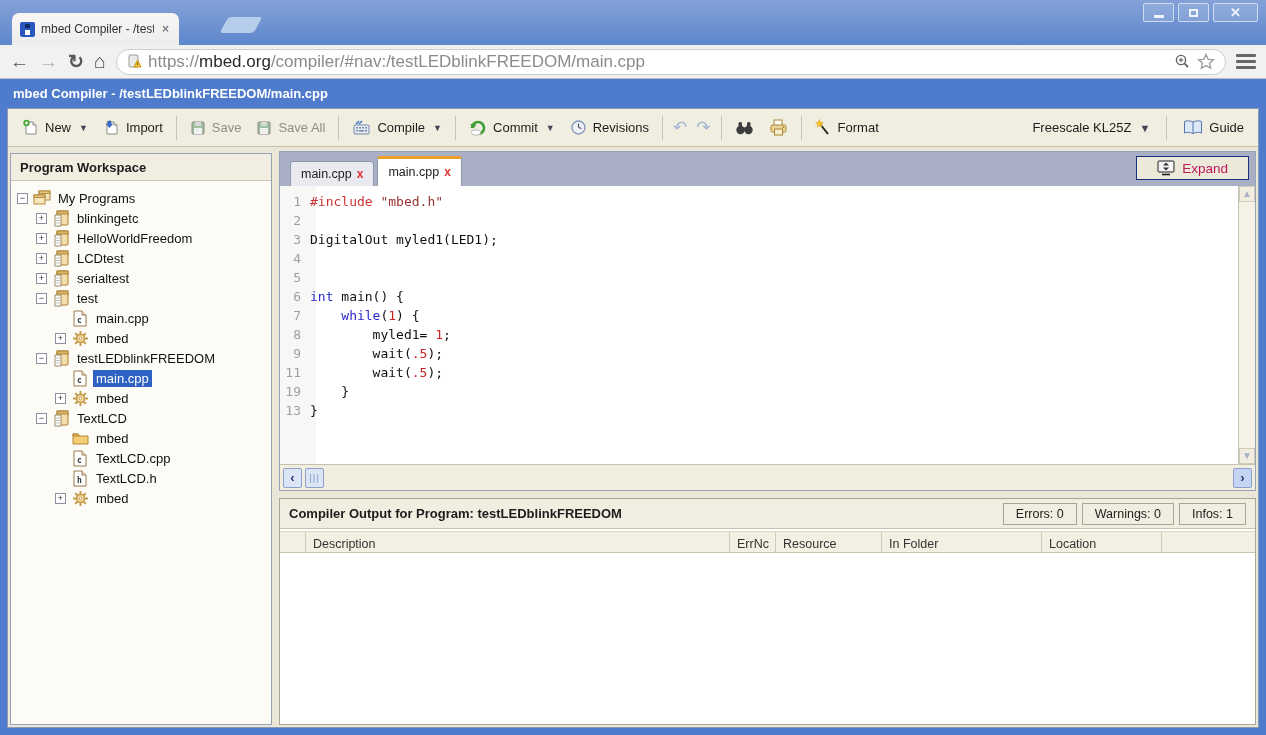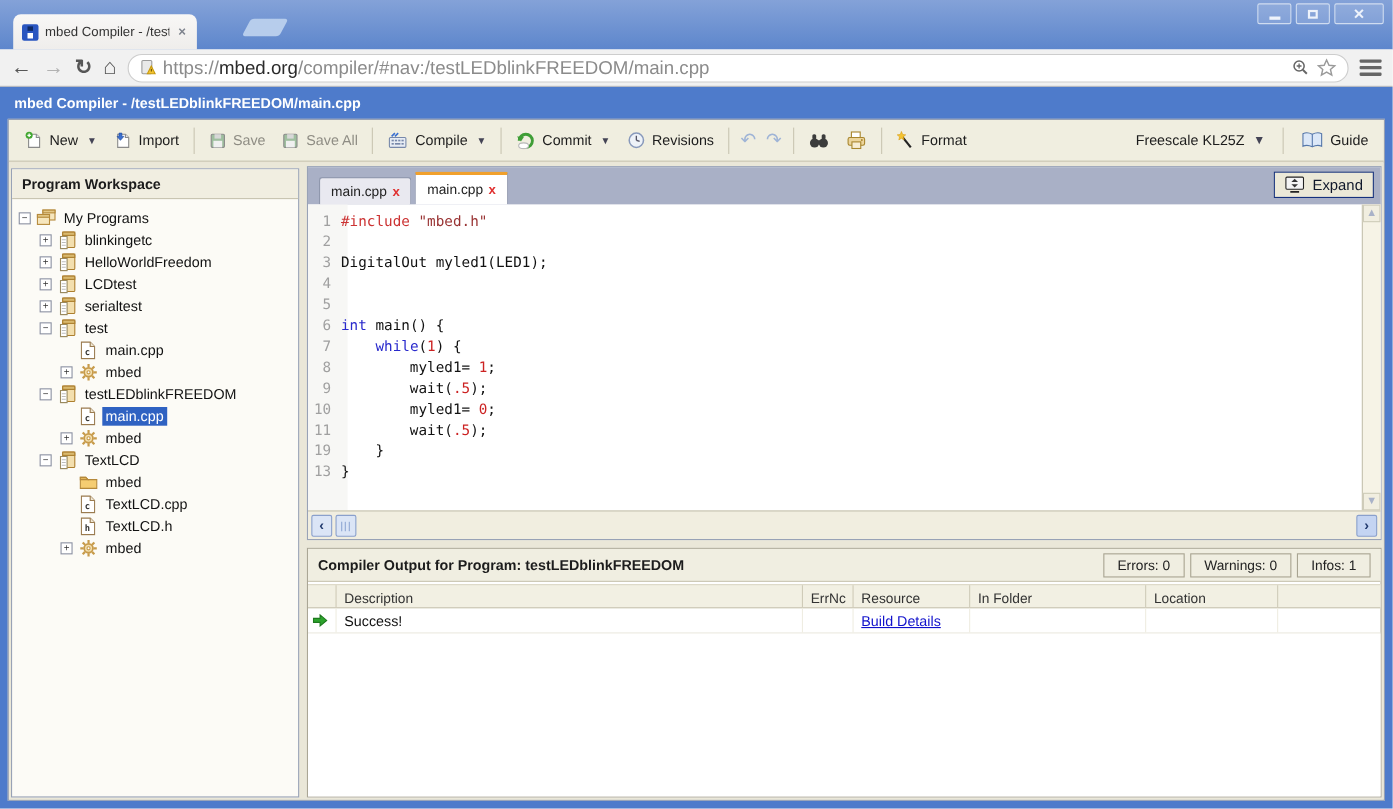--- a/index.html
+++ b/index.html
@@ -79,21 +79,21 @@
   .editor { position:absolute; left:271px; top:3px; right:2px; height:340px;
     border:1px solid #98a2b6; background:#fff; }
   .etabs { height:34px; background:#a9b0c6; position:relative;
     display:flex; align-items:flex-end; padding-left:10px; }
   .etab { display:flex; align-items:center; gap:5px; padding:4px 10px; font-size:12.5px;
     background:#e9e9f0; border:1px solid #8f97ad; border-bottom:none;
     border-radius:3px 3px 0 0; margin-right:3px; height:25px; color:#222; }
   .etab.active { background:#fff; height:30px; border-top:3px solid #f0a02c; padding-top:3px; }
   .etab-close { color:#e03030; font-weight:bold; font-size:12px; }
   .expand-btn { position:absolute; right:6px; top:4px; display:flex; align-items:center; gap:7px;
-    background:#ece9d8; border:1px solid #16317d; padding:3px 9px; font-size:13.5px; color:#0f172a; }
+    background:#ece9d8; border:1px solid #16317d; padding:3px 20px; font-size:13.5px; color:#be185d; }
   .ecode { position:absolute; top:34px; bottom:26px; left:0; right:0; background:#fff; display:flex; }
   .gutter-bg { position:absolute; left:0; top:0; bottom:0; width:36px; background:#f7f7f5; }
   .codewrap { position:relative; width:100%; padding-top:6px;
     font-family:"DejaVu Sans Mono", monospace; font-size:13px; line-height:19px; }
   .cl { display:flex; white-space:pre; }
   .ln { width:30px; text-align:right; padding-right:9px; color:#a0a0a0; flex:none; }
   .ct { color:#111; }
   .tk-pre { color:#cc3333; }
   .tk-str { color:#993333; }
   .tk-kw  { color:#2929cc; }
@@ -569,21 +569,20 @@
           <div class="codewrap" id="codewrap">
               <div class="cl"><span class="ln">1</span><span class="ct"><span class="tk-pre">#include</span><span class="tk-pl"> </span><span class="tk-str">"mbed.h"</span></span></div>
               <div class="cl"><span class="ln">2</span><span class="ct"></span></div>
               <div class="cl"><span class="ln">3</span><span class="ct"><span class="tk-pl">DigitalOut myled1(LED1);</span></span></div>
               <div class="cl"><span class="ln">4</span><span class="ct"></span></div>
               <div class="cl"><span class="ln">5</span><span class="ct"></span></div>
               <div class="cl"><span class="ln">6</span><span class="ct"><span class="tk-kw">int</span><span class="tk-pl"> main() {</span></span></div>
               <div class="cl"><span class="ln">7</span><span class="ct"><span class="tk-pl">    </span><span class="tk-kw">while</span><span class="tk-pl">(</span><span class="tk-num">1</span><span class="tk-pl">) {</span></span></div>
               <div class="cl"><span class="ln">8</span><span class="ct"><span class="tk-pl">        myled1= </span><span class="tk-num">1</span><span class="tk-pl">;</span></span></div>
               <div class="cl"><span class="ln">9</span><span class="ct"><span class="tk-pl">        wait(</span><span class="tk-num">.5</span><span class="tk-pl">);</span></span></div>
-              <div class="cl"><span class="ln">10</span><span class="ct"><span class="tk-pl">        myled1= </span><span class="tk-num">0</span><span class="tk-pl">;</span></span></div>
               <div class="cl"><span class="ln">11</span><span class="ct"><span class="tk-pl">        wait(</span><span class="tk-num">.5</span><span class="tk-pl">);</span></span></div>
               <div class="cl"><span class="ln">19</span><span class="ct"><span class="tk-pl">    }</span></span></div>
               <div class="cl"><span class="ln">13</span><span class="ct"><span class="tk-pl">}</span></span></div>
             </div>
         </div>
         <div class="vscroll">
           <div class="varrow up">▲</div>
           <div class="varrow down">▼</div>
         </div>
         <div class="ehscroll">
@@ -604,37 +603,18 @@
         </div>
         <div class="co-thead" id="thead-holder">
             <div class="th" style="width: 26px;"></div>
             <div class="th" style="width: 424px;">Description</div>
             <div class="th" style="width: 46px;">ErrNc</div>
             <div class="th" style="width: 106px;">Resource</div>
             <div class="th" style="width: 160px;">In Folder</div>
             <div class="th" style="width: 120px;">Location</div>
             <div class="th" style="width: 97px; flex: 1 1 0%; border-right: none;"></div>
           </div>
-        <div id="rows-holder">
-            <div class="co-row">
-              <div class="td" style="width:26px;padding-left:0;">
-                <svg width="14" height="12" viewBox="0 0 14 12" style="margin-left:4px">
-                  <path d="M1 4.2 L7 4.2 L7 1 L13 6 L7 11 L7 7.8 L1 7.8 Z" fill="#2ca32c" stroke="#1e7a1e"></path>
-                </svg>
-              </div>
-              <div class="td" style="width:424px;">
-                <span>Success!</span>
-              </div>
-              <div class="td" style="width:46px;"></div>
-              <div class="td" style="width:106px;">
-                <a href="#">Build Details</a>
-              </div>
-              <div class="td" style="width:160px;"></div>
-              <div class="td" style="width:120px;"></div>
-              <div class="td" style="width:97px;flex:1;border-right:none;"></div>
-            </div>
-          </div>
         <div class="co-rest"></div>
       </div>
 
     </div>
   </div>
 </div>
 
 </body></html>

